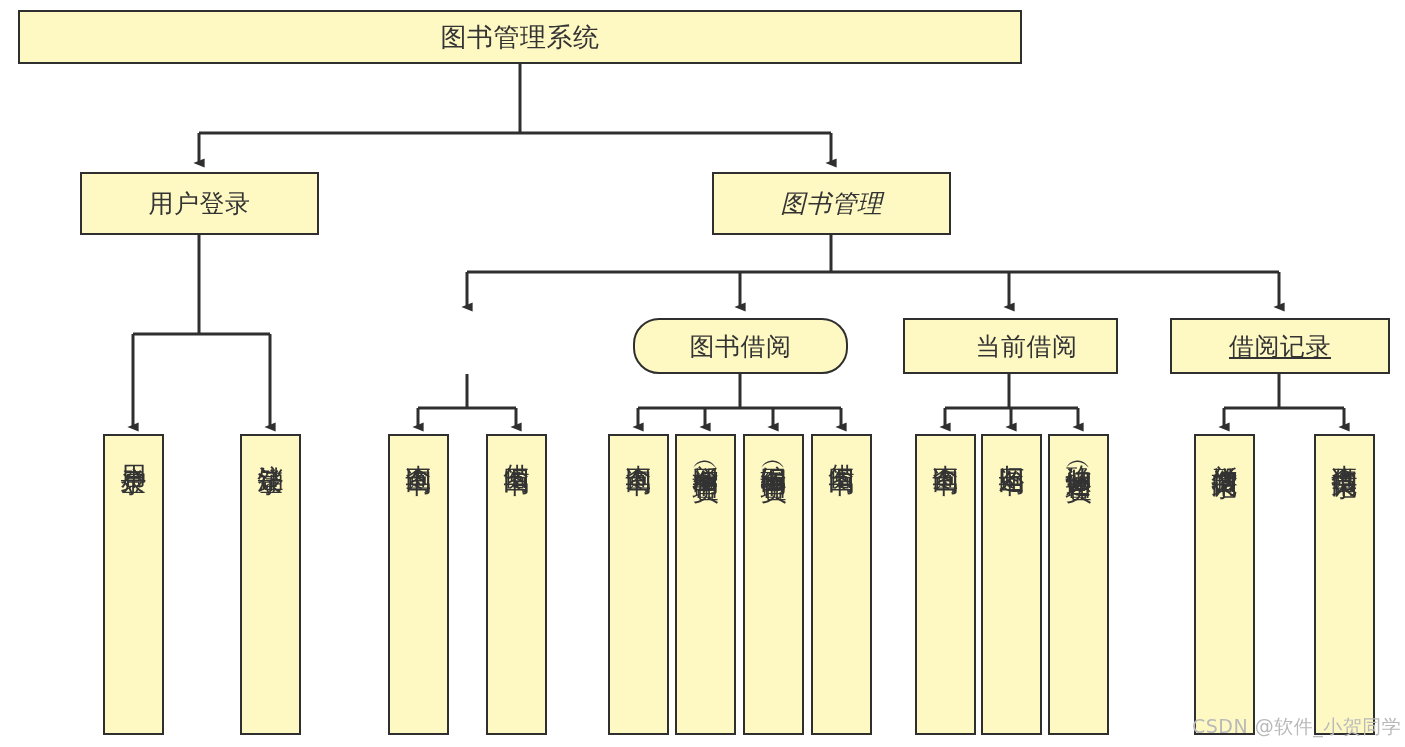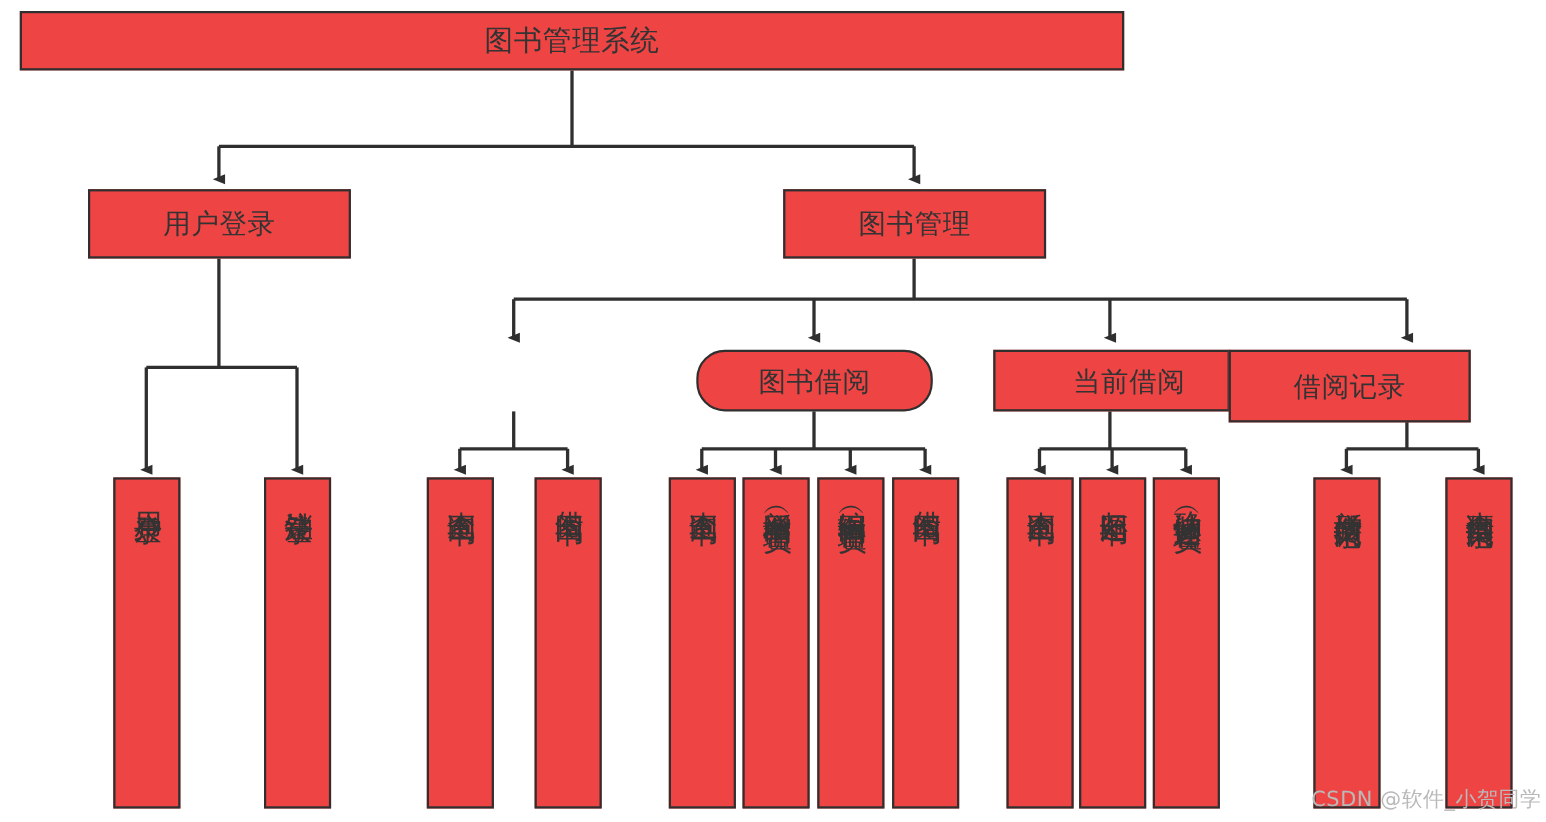--- a/index.html
+++ b/index.html
@@ -22,21 +22,21 @@
     left: 0;
     top: 0;
     width: 1405px;
     height: 747px;
     pointer-events: none;
   }
   .node {
     position: absolute;
     box-sizing: border-box;
     border: 2.5px solid #2f2f2f;
-    background: #ef4444;
+    background: #fef9c3;
     display: flex;
     align-items: center;
     justify-content: center;
     color: #333333;
   }
   .node .lbl {
     color: #333333;
     line-height: 1.0;
     text-align: center;
     white-space: nowrap;
@@ -126,31 +126,31 @@
     </g>
   </svg>
 
   <div class="node horiz root" style="left:18px; top:10px; width:1004px; height:54px;">
     <span class="lbl">图书管理系统</span>
   </div>
 
   <div class="node horiz" style="left:80px; top:172px; width:239px; height:63px;">
     <span class="lbl">用户登录</span>
   </div>
-  <div class="node horiz" style="left:712px; top:172px; width:239px; height:63px;">
+  <div class="node horiz" style="left:712px; top:172px; width:239px; height:63px;font-style:italic;">
     <span class="lbl">图书管理</span>
   </div>
 
   <div class="node horiz" style="left:633px; top:318px; width:215px; height:56px;border-radius:26px;">
     <span class="lbl">图书借阅</span>
   </div>
   <div class="node horiz" style="left:903px; top:318px; width:215px; height:56px;padding-left:32px;">
     <span class="lbl">当前借阅</span>
   </div>
-  <div class="node horiz" style="left:1117px; top:318px; width:220px; height:66px;">
+  <div class="node horiz" style="left:1170px; top:318px; width:220px; height:56px;text-decoration:underline;">
     <span class="lbl">借阅记录</span>
   </div>
 
   <div class="node vert" style="left:103px; top:434px; width:61px; height:301px;">
     <span class="lbl">用户登录</span>
   </div>
   <div class="node vert" style="left:240px; top:434px; width:61px; height:301px;">
     <span class="lbl">注销登录</span>
   </div>
 

